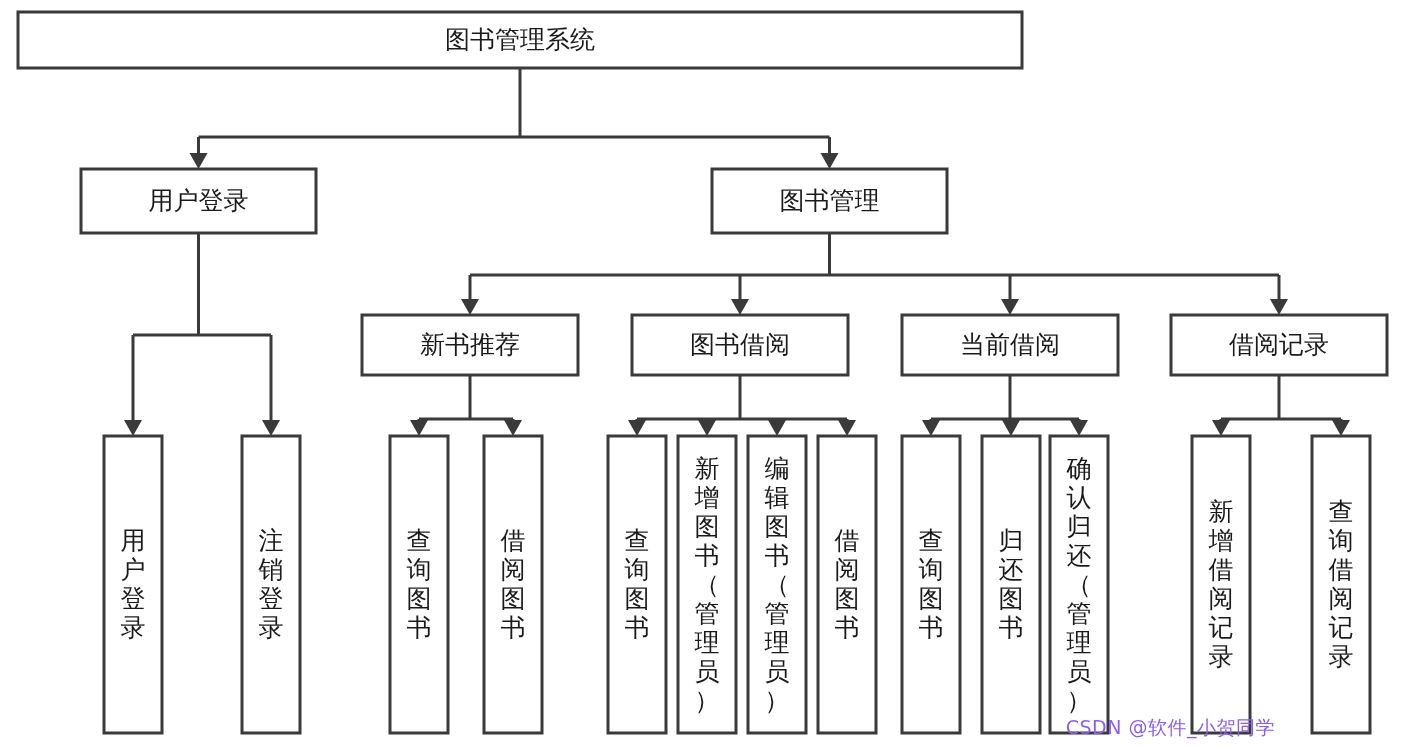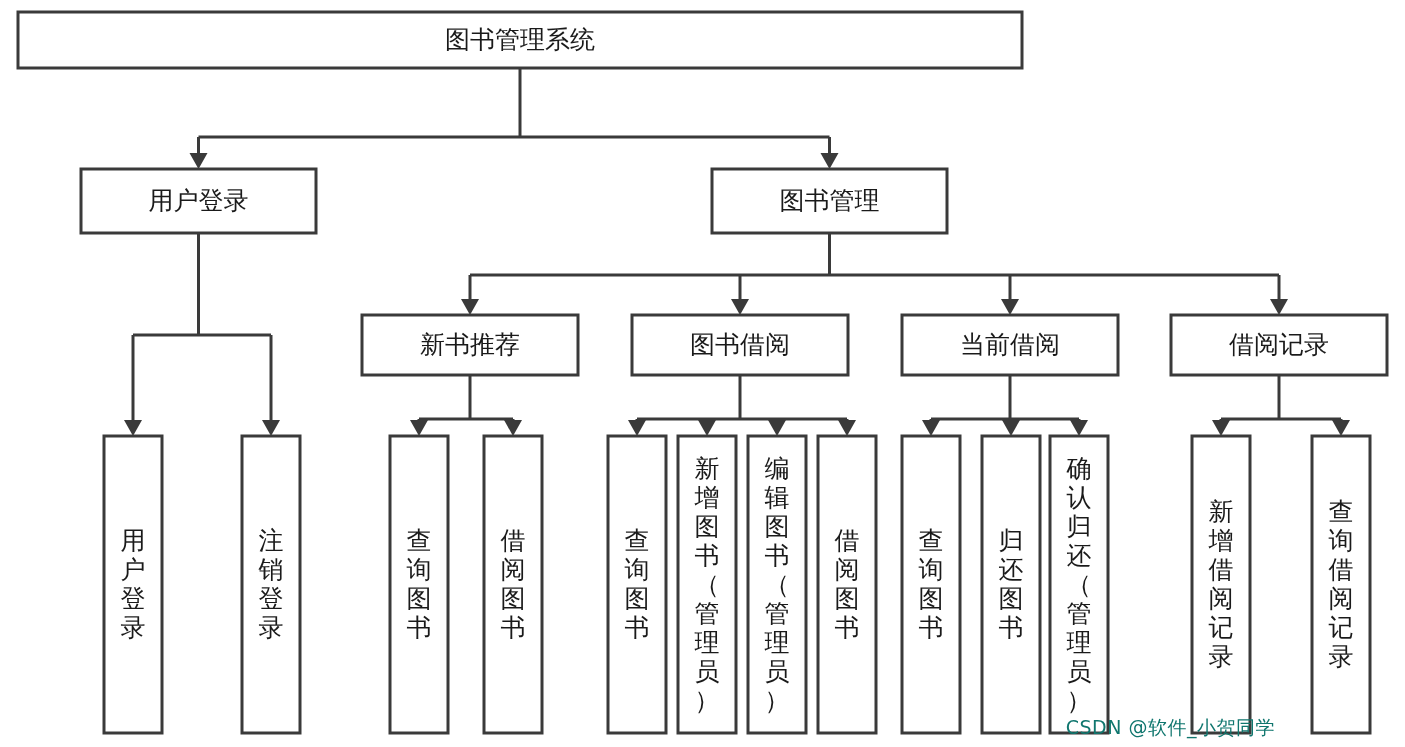--- a/index.html
+++ b/index.html
@@ -56,21 +56,21 @@
     font-size: 25px;
     fill: #1a1a1a;
     text-anchor: middle;
   }
   .watermark {
     position: absolute;
     right: 8px;
     bottom: 6px;
     font-family: "DejaVu Sans", "Liberation Sans", sans-serif;
     font-size: 19px;
-    color: #0f766e;
+    color: #8b5cf6;
     letter-spacing: 0.5px;
     white-space: nowrap;
     pointer-events: none;
     text-align: center;
   }
 </style>
 </head>
 <body>
 
 <div id="diagram-root">

